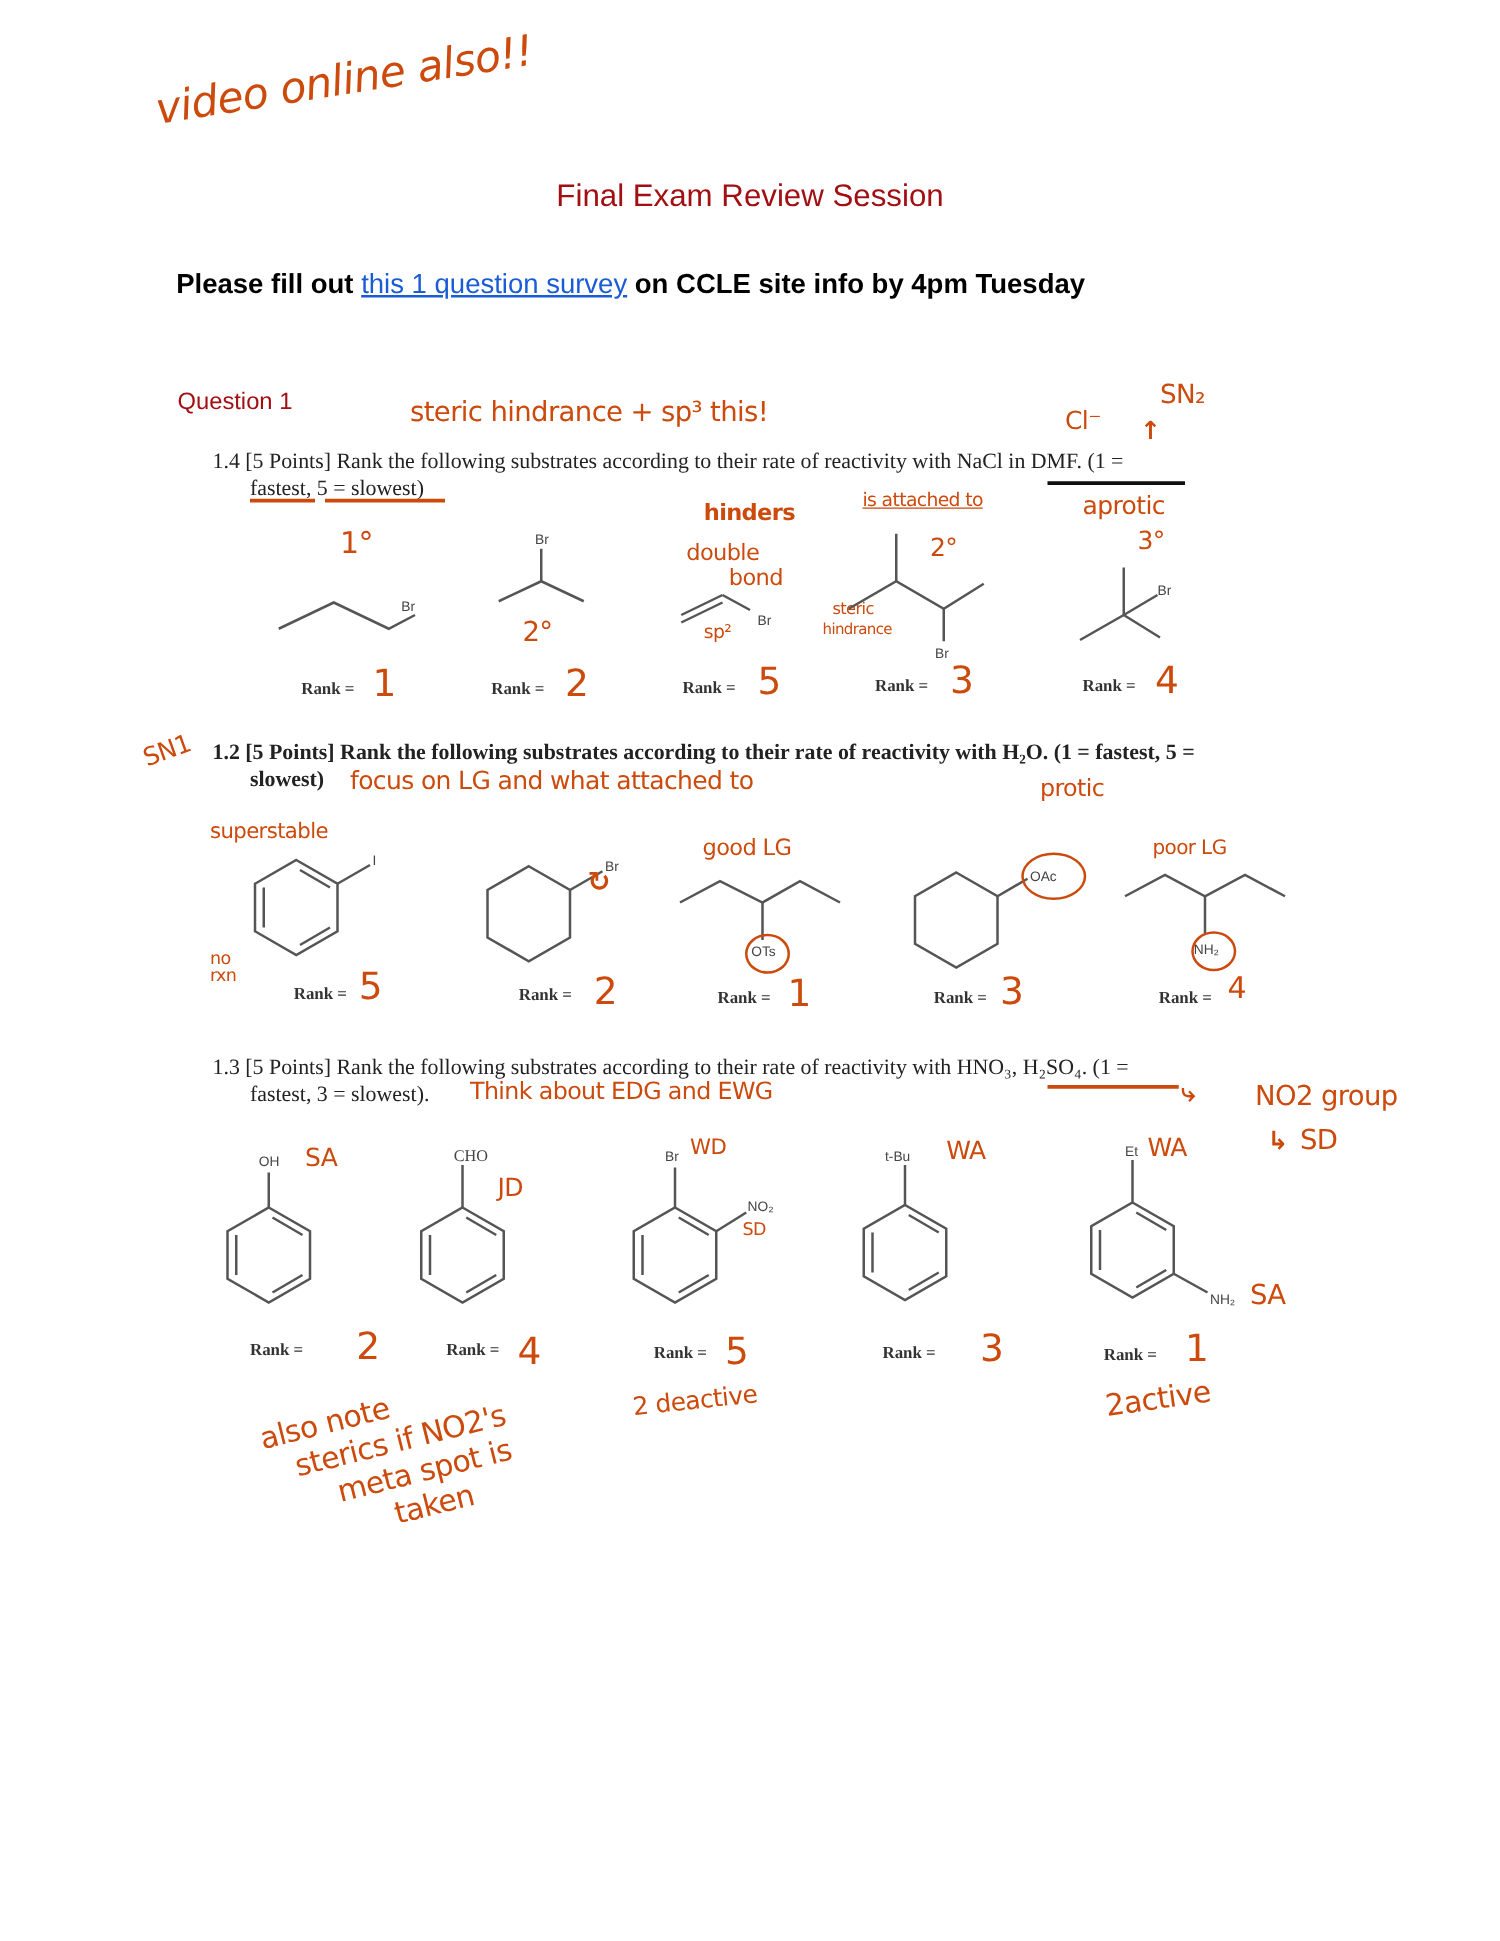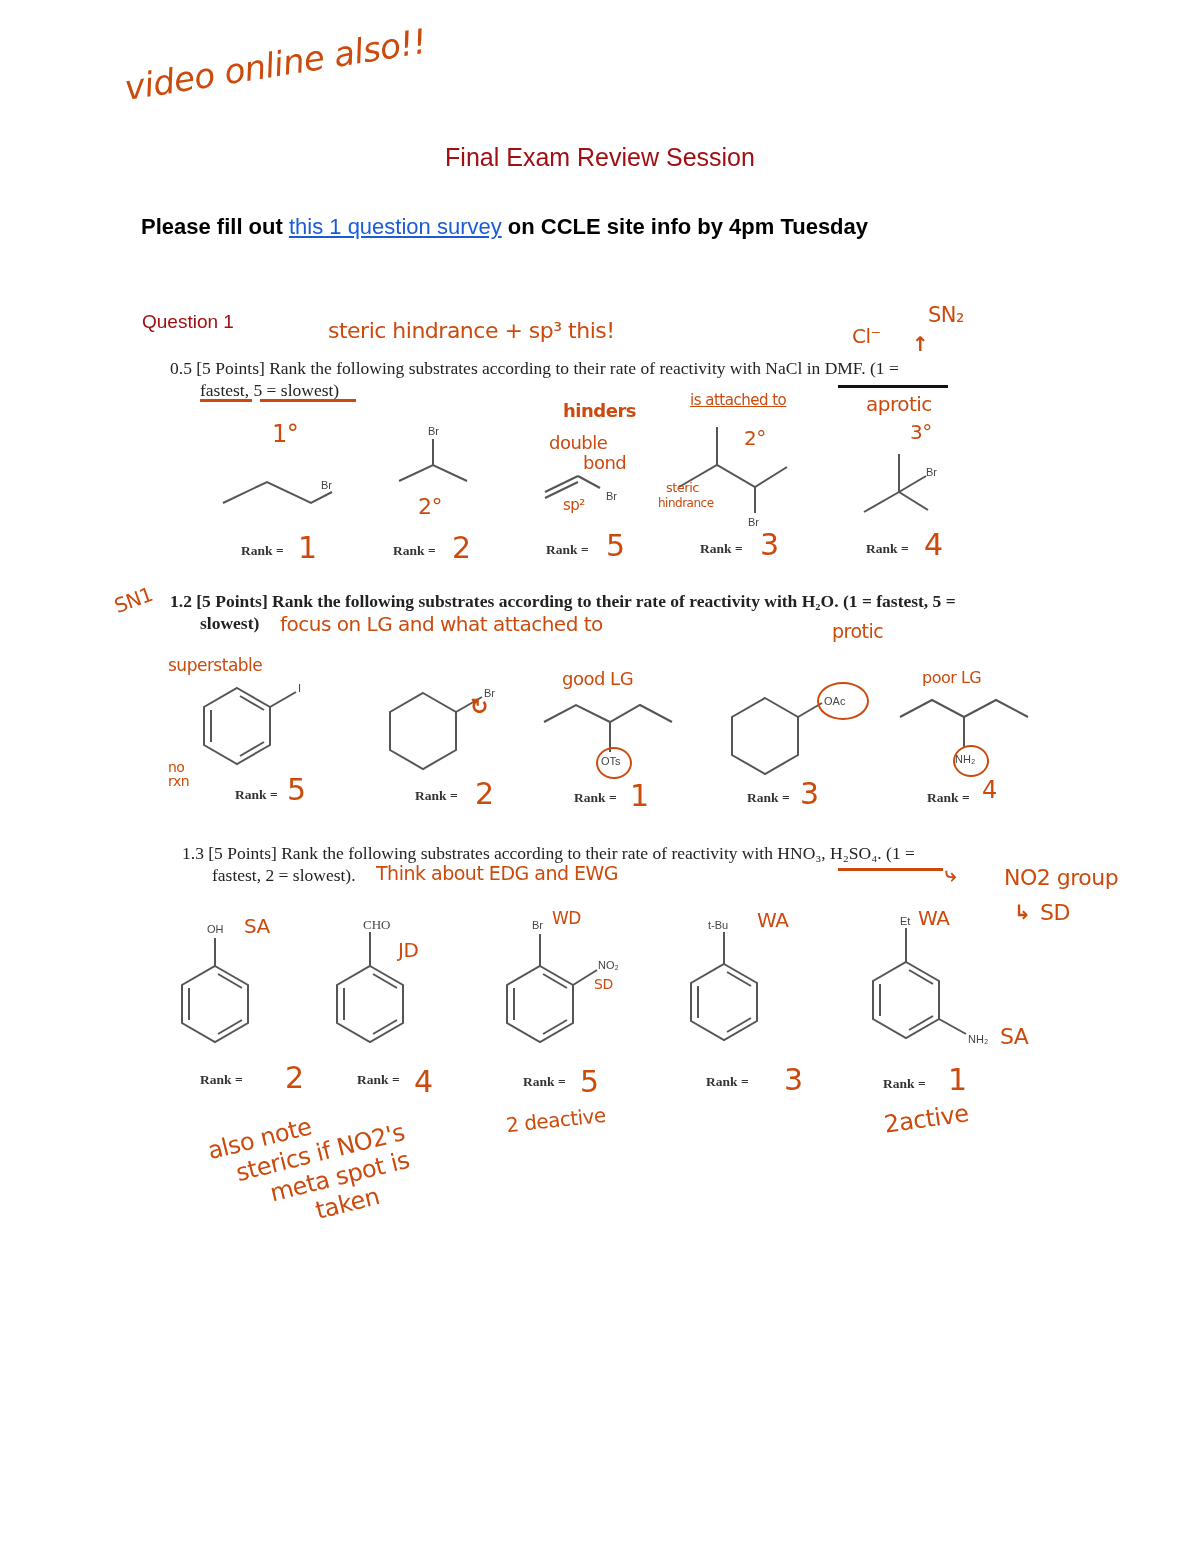--- a/index.html
+++ b/index.html
@@ -28,21 +28,21 @@
 <div class="abs title">Final Exam Review Session</div>
 
 <div class="abs intro">
   <span>Please fill out </span><a>this 1 question survey</a><span> on CCLE site info by 4pm Tuesday</span><br>
 </div>
 
 <div class="abs qlabel">Question 1</div>
 <div class="hand" style="left:328px; top:318px; font-size:22px; font-weight:normal;">steric hindrance + sp³ this!</div>
 
 <div class="abs qtext" style="left:170px; top:357px; width:850px;">
-  <span>0.5</span> <span>[5 Points] Rank the following substrates according to their rate of reactivity with NaCl in DMF. (1 =</span><br>
+  <span>1.4</span> <span>[5 Points] Rank the following substrates according to their rate of reactivity with NaCl in DMF. (1 =</span><br>
   <span style="padding-left:30px">fastest, 5 = slowest)</span>
 </div>
 <div class="uline" style="left:200px; top:399px; width:52px;"></div>
 <div class="uline" style="left:260px; top:399px; width:96px;"></div>
 <div class="bline" style="left:838px; top:385px; width:110px;"></div>
 <div class="hand" style="left:852px; top:324px; font-size:20px; font-weight:normal;">Cl⁻</div>
 <div class="hand" style="left:908px; top:303px; font-size:21px; font-weight:normal;margin-left:20px;">SN₂</div>
 <div class="hand" style="left:912px; top:332px; font-size:20px;">↑</div>
 <div class="hand" style="left:866px; top:392px; font-size:20px; font-weight:normal;">aprotic</div>
 <div class="hand" style="left:563px; top:400px; font-size:18px; font-weight:bold;">hinders</div>
@@ -146,23 +146,23 @@
 <div class="rankval" style="left:287px; top:772px;">5</div>
 <div class="rank" style="left:415px; top:788px;">Rank =</div>
 <div class="rankval" style="left:475px; top:776px;">2</div>
 <div class="rank" style="left:574px; top:790px;">Rank =</div>
 <div class="rankval" style="left:630px; top:778px;">1</div>
 <div class="rank" style="left:747px; top:790px;">Rank =</div>
 <div class="rankval" style="left:800px; top:776px;">3</div>
 <div class="rank" style="left:927px; top:790px;">Rank =</div>
 <div class="rankval" style="left:982px; top:776px; font-size:24px;">4</div>
 
-<div class="abs qtext" style="left:170px; top:842px; width:850px;margin-left:12px;">
+<div class="abs qtext" style="left:170px; top:842px; width:850px;">
   <span>1.3</span> <span>[5 Points] Rank the following substrates according to their rate of reactivity with HNO₃, H₂SO₄. (1 =</span><br>
-  <span style="padding-left:30px">fastest, 2 = slowest).</span>
+  <span style="padding-left:30px">fastest, 3 = slowest).</span>
 </div>
 <div class="hand" style="left:376px; top:862px; font-size:19px; font-weight:normal;">Think about EDG and EWG</div>
 <div class="uline" style="left:838px; top:868px; width:105px;"></div>
 <div class="hand" style="left:945px; top:862px; font-size:20px;">⤷</div>
 <div class="hand" style="left:1004px; top:865px; font-size:22px; font-weight:normal;">NO2 group</div>
 <div class="hand" style="left:1014px; top:900px; font-size:20px;">↳</div>
 <div class="hand" style="left:1040px; top:900px; font-size:22px; font-weight:normal;">SD</div>
 
 <svg class="mol" style="left:175px; top:918px;" width="80" height="130">
   <text x="32" y="15">OH</text>

